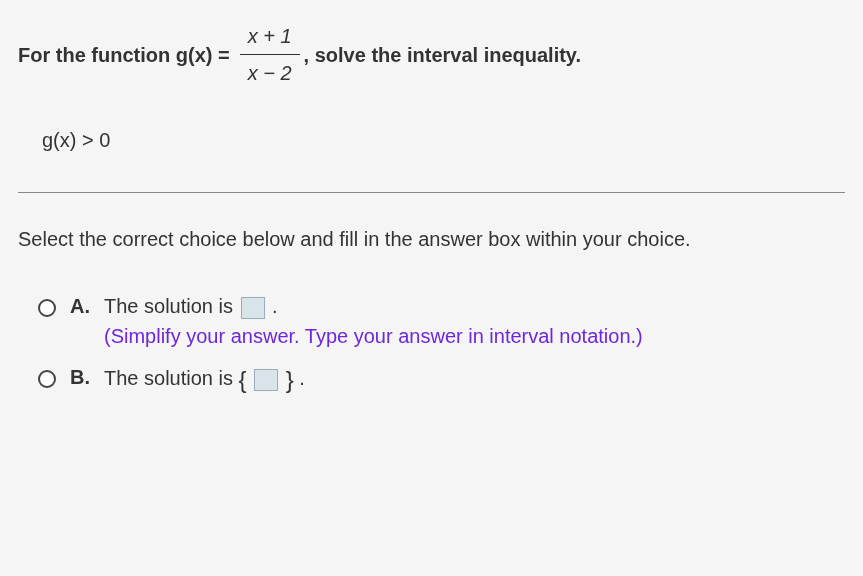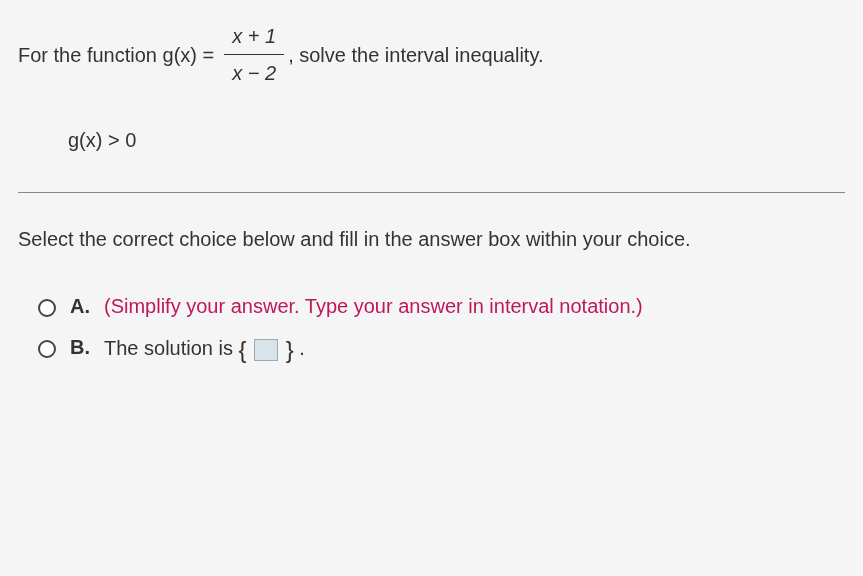--- a/index.html
+++ b/index.html
@@ -19,38 +19,39 @@
     }
     .question-stem {
       display: flex;
       align-items: center;
       flex-wrap: wrap;
       margin-bottom: 40px;
       line-height: 1.6;
     }
     .question-stem .part {
       margin-right: 6px;
+      font-weight: bold;
     }
     .fraction {
       display: inline-flex;
       flex-direction: column;
       align-items: flex-end;
       vertical-align: middle;
       margin: 0 4px;
       font-style: italic;
     }
     .fraction .num {
       padding: 0 8px 2px 8px;
     }
     .fraction .den {
       border-top: 1.5px solid #333;
       padding: 2px 8px 0 8px;
     }
     .inequality {
-      margin-left: 50px;
+      margin-left: 24px;
       margin-bottom: 40px;
     }
     .divider {
       border: none;
       border-top: 1.5px solid #888;
       margin: 30px 0 35px 0;
     }
     .instruction {
       margin-bottom: 44px;
     }
@@ -84,21 +85,21 @@
     .answer-box {
       display: inline-block;
       width: 24px;
       height: 22px;
       background: #d8e4ea;
       border: 1px solid #9aacb5;
       vertical-align: middle;
       margin: 0 2px;
     }
     .hint {
-      color: #be185d;
+      color: #6d28d9;
     }
     .brace {
       font-size: 24px;
       vertical-align: middle;
     }
   </style>
 </head>
 <body>
 
 <div class="question-stem">
@@ -113,20 +114,25 @@
 <div class="inequality">g(x) &gt; 0</div>
 
 <hr class="divider">
 
 <div class="instruction">Select the correct choice below and fill in the answer box within your choice.</div>
 
 <div class="choice">
   <div class="radio"></div>
   <div class="choice-label">A.</div>
   <div class="choice-body">
+    <div class="choice-line">
+      <span>The solution is </span>
+      <span class="answer-box"></span>
+      <span>.</span>
+    </div>
     <div class="hint">(Simplify your answer. Type your answer in interval notation.)</div>
   </div>
 </div>
 
 <div class="choice">
   <div class="radio"></div>
   <div class="choice-label">B.</div>
   <div class="choice-body">
     <div class="choice-line">
       <span>The solution is </span>

